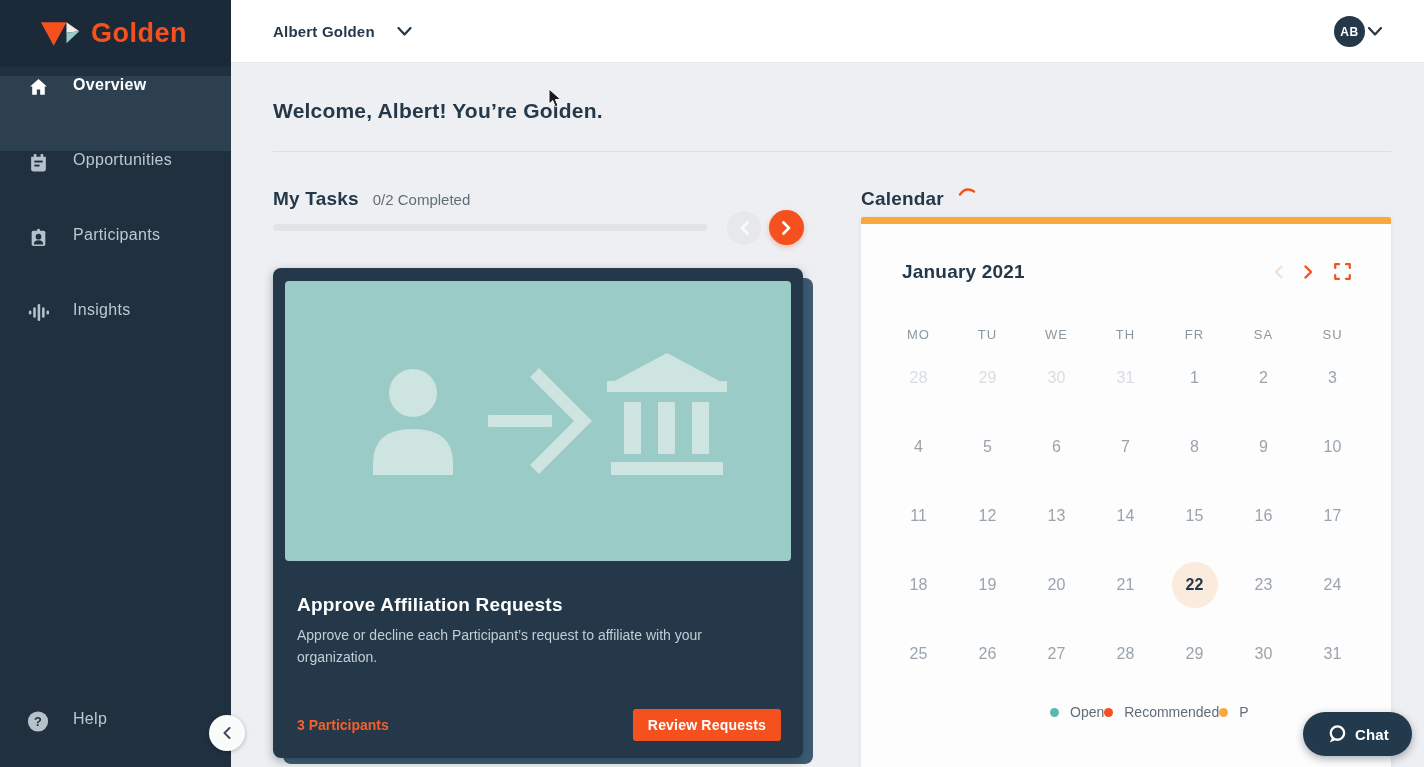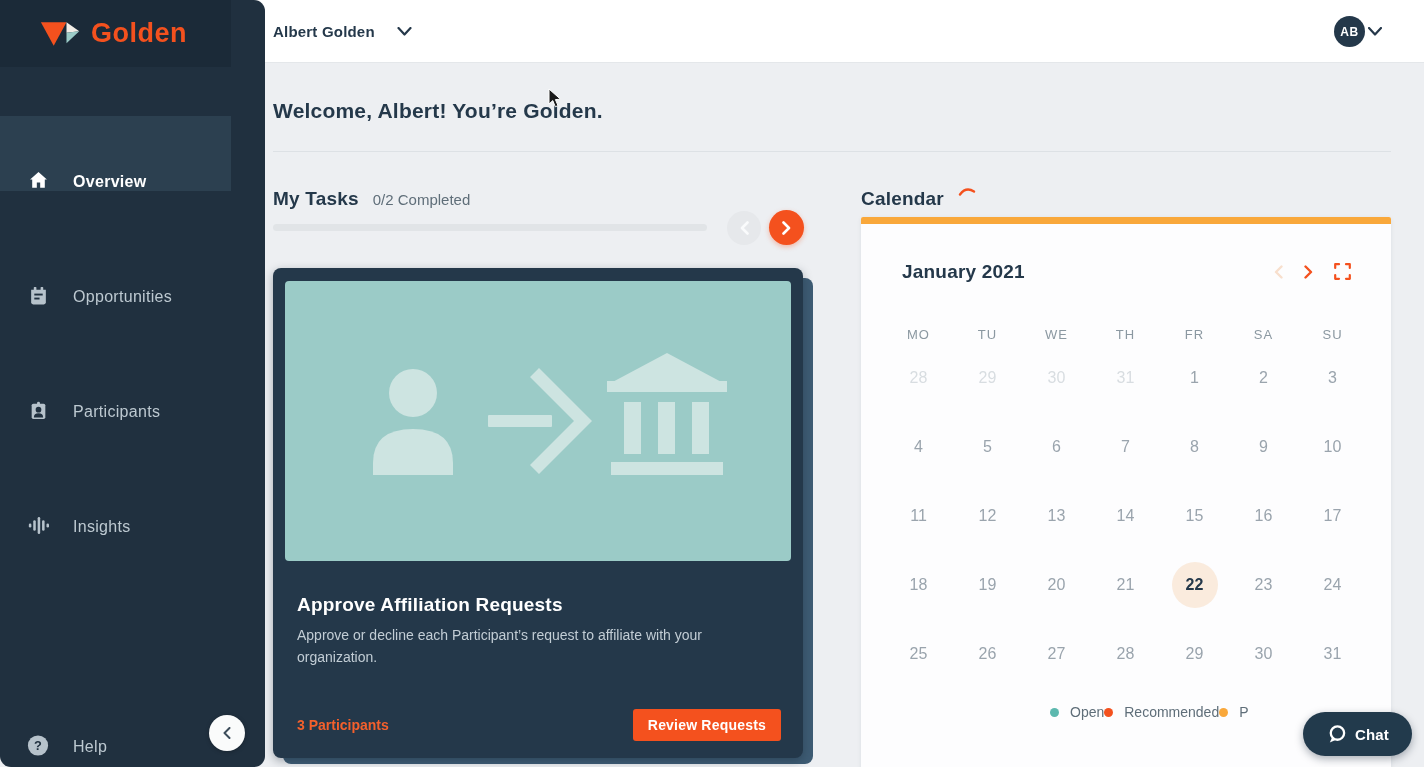--- a/index.html
+++ b/index.html
@@ -13,26 +13,26 @@
     --teal-icon:#CDE4E1;
     --main-bg:#EDEFF2;
     --muted:#5F6E79;
   }
   *{margin:0;padding:0;box-sizing:border-box;}
   html,body{width:1424px;height:767px;overflow:hidden;}
   body{font-family:"Liberation Sans", sans-serif;background:var(--main-bg);position:relative;}
   .app{position:absolute;inset:0;}
 
   
-  .sidebar{position:absolute;left:0;top:0;width:265px;height:767px;background:var(--sidebar-bg);z-index:5;border-radius:11px;}
+  .sidebar{position:absolute;left:0;top:0;width:231px;height:767px;background:var(--sidebar-bg);z-index:5;}
   .logo{position:absolute;left:0;top:0;width:231px;height:67px;background:var(--sidebar-logo-bg);display:flex;align-items:center;padding-left:40px;cursor:pointer;}
   .logo-mark{display:inline-flex;margin-right:9px;}
   .logo-text{color:var(--orange);font-size:27px;font-weight:600;letter-spacing:.5px;}
   .nav{position:absolute;left:0;top:76px;width:231px;}
-  .nav-item{height:75px;display:flex;align-items:flex-end;padding-left:27px;color:#BDC9D1;cursor:pointer;margin-top:40px;}
+  .nav-item{height:75px;display:flex;align-items:flex-start;padding-left:27px;color:#BDC9D1;cursor:pointer;}
   .nav-item .nav-icon{width:22px;height:22px;display:inline-flex;align-items:center;justify-content:center;color:#B6C2CB;}
   .nav-item .nav-label{margin-left:24px;font-size:16px;letter-spacing:.3px;}
   .nav-item.active{background:var(--sidebar-active);color:#FFFFFF;}
   .nav-item.active .nav-icon{color:#FFFFFF;}
   .nav-item.active .nav-label{font-weight:600;}
   .nav-item.help{position:absolute;left:0;bottom:11px;width:231px;height:46px;}
   .collapse-btn{position:absolute;left:209px;top:715px;width:36px;height:36px;border-radius:50%;background:#FAFBFB;border:none;box-shadow:0 1px 4px rgba(0,0,0,.25);z-index:8;display:flex;align-items:center;justify-content:center;cursor:pointer;}
 
   
   .topbar{position:absolute;left:231px;top:0;width:1193px;height:63px;background:#FFFFFF;border-bottom:1px solid #E4E7EA;z-index:4;}

